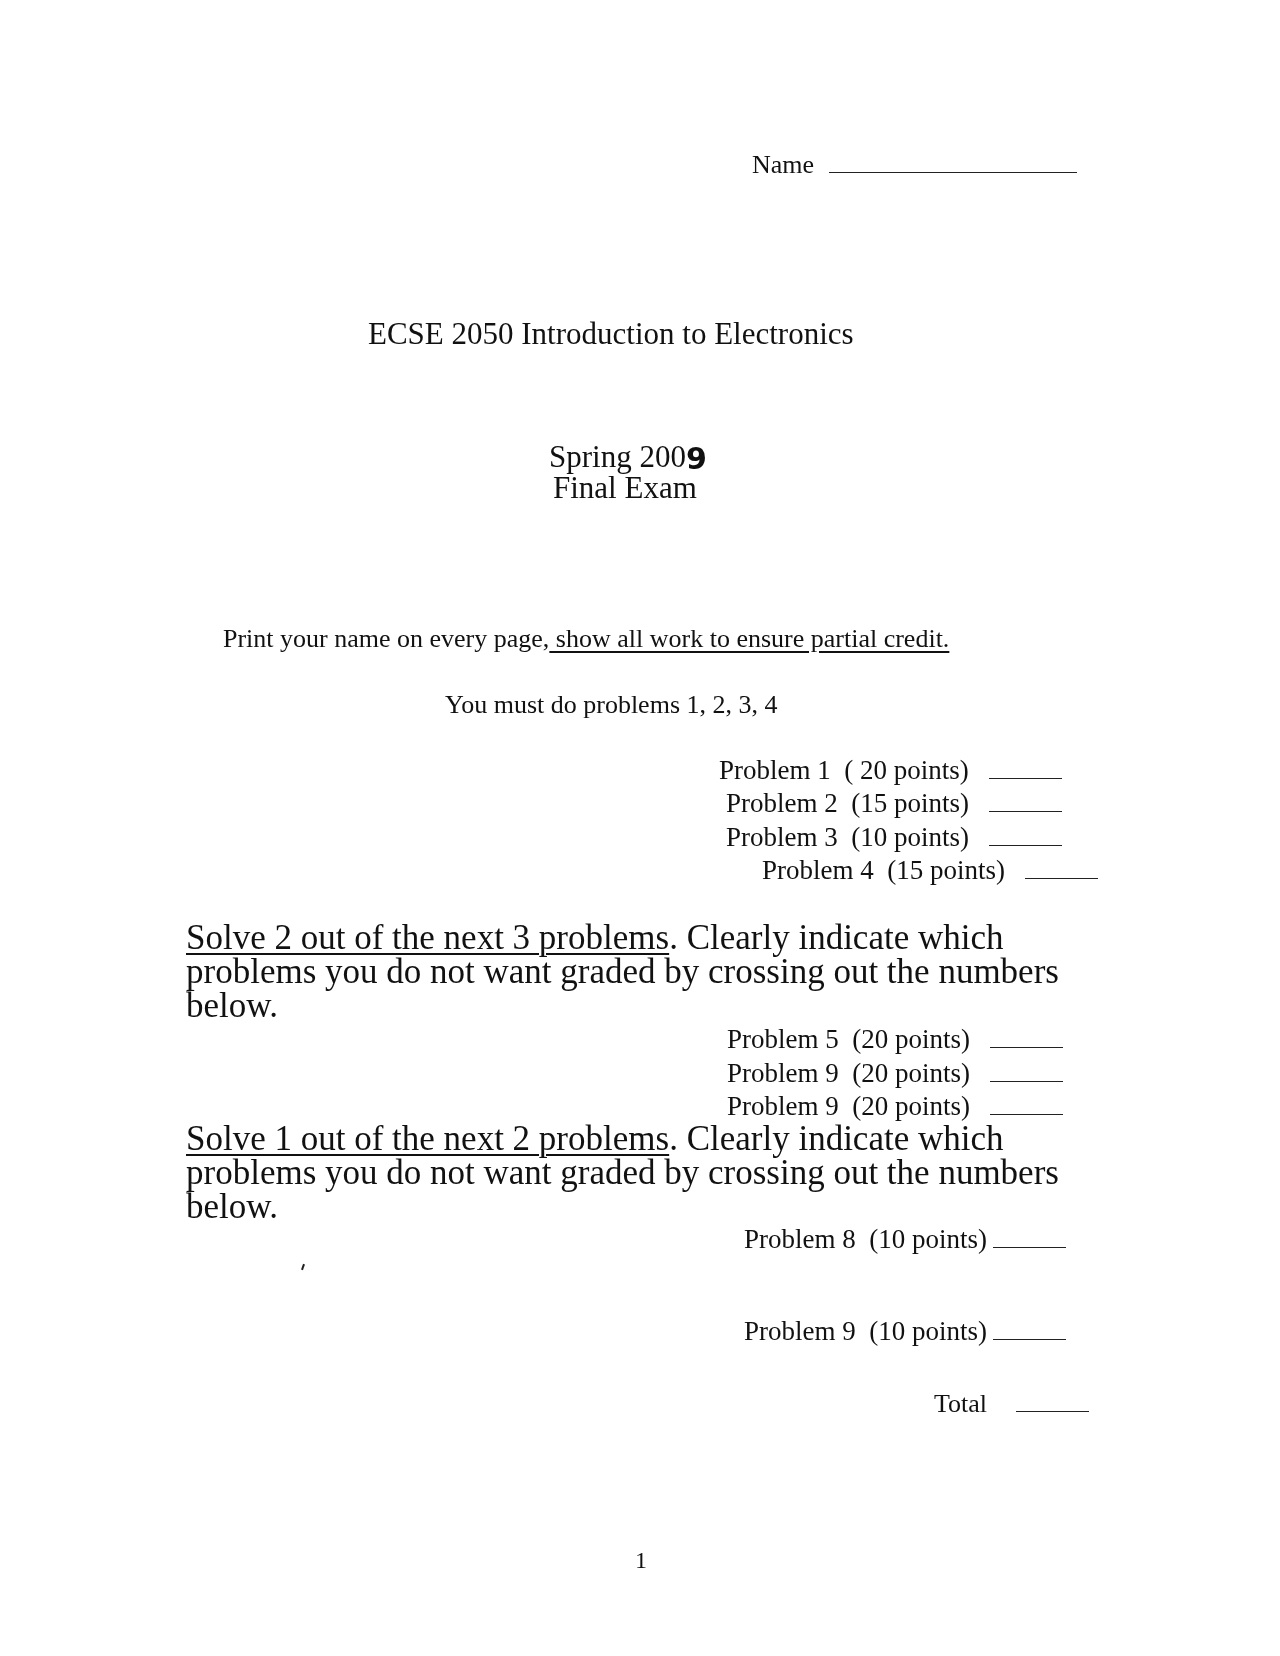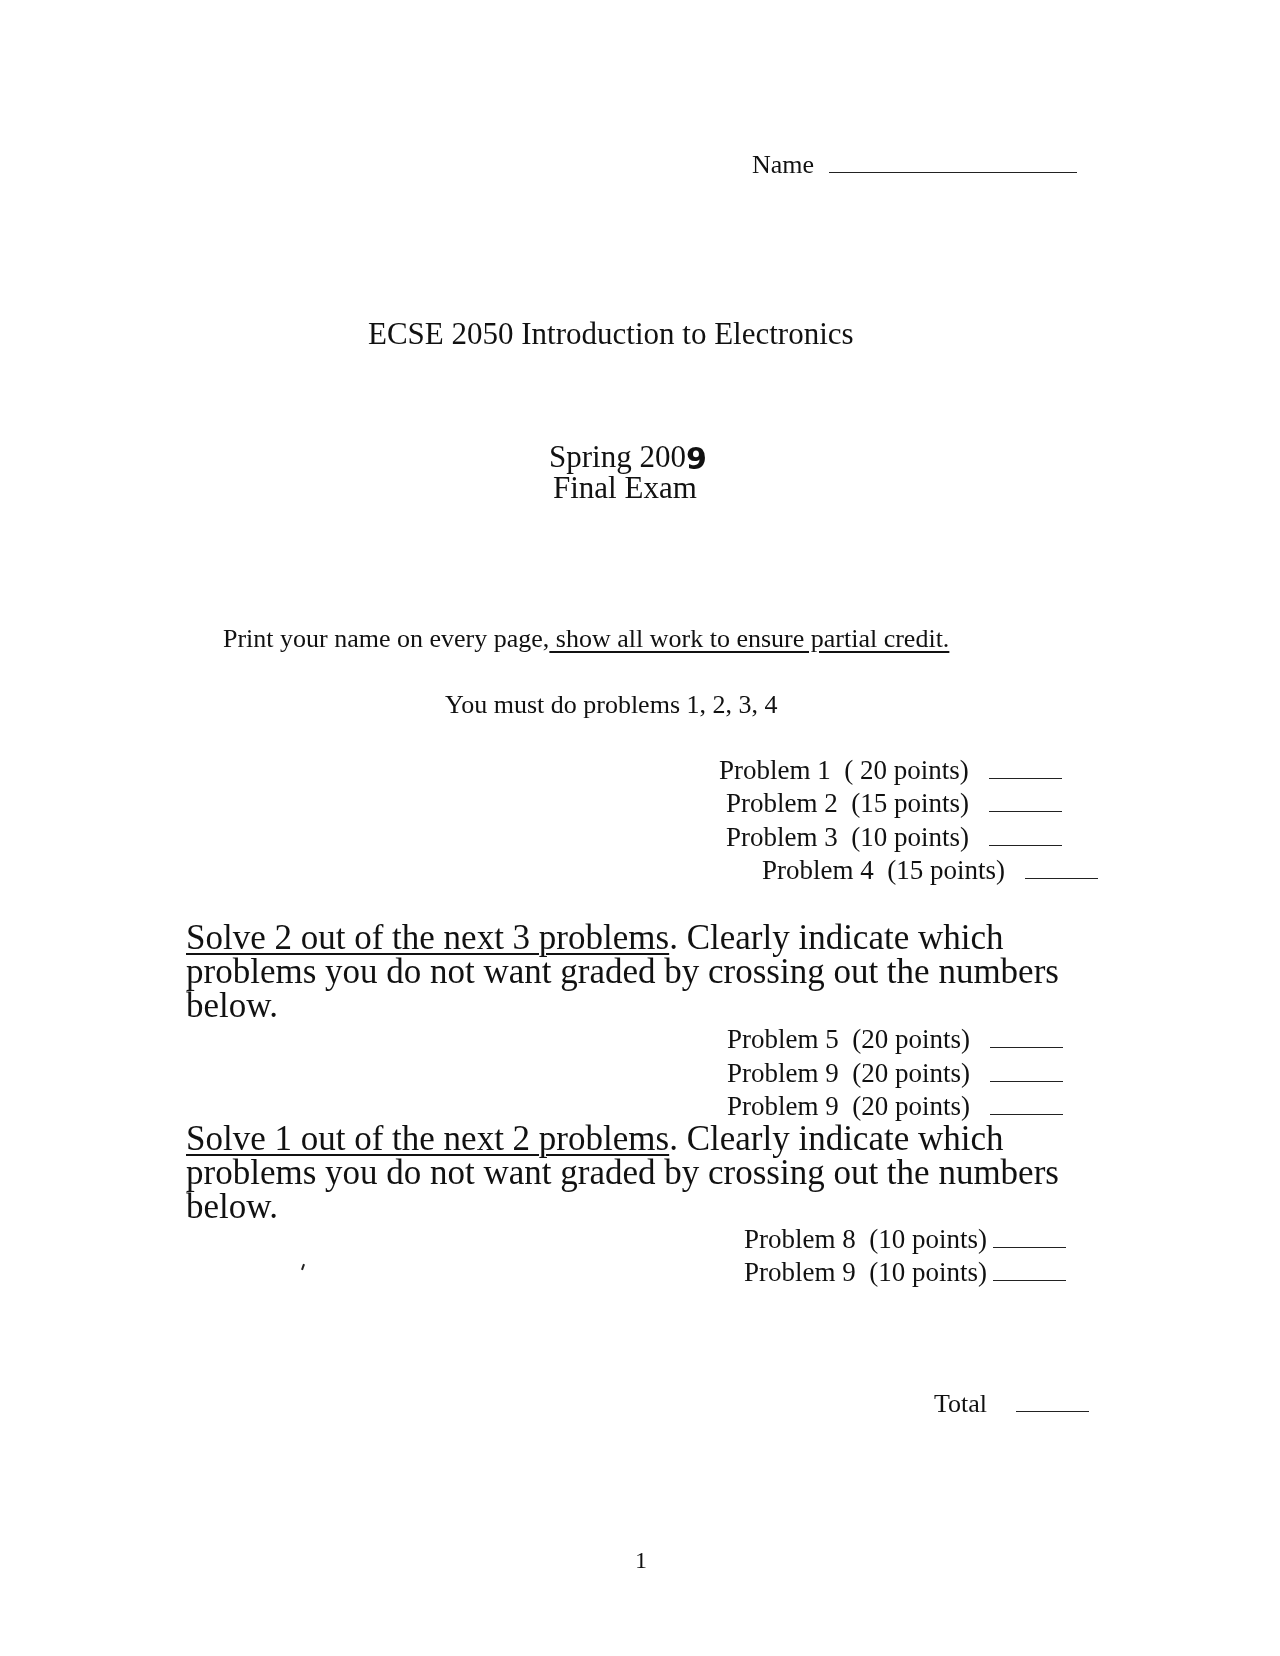--- a/index.html
+++ b/index.html
@@ -60,21 +60,21 @@
 <div class="prob" style="left:727px; top:1093px;">
   <span>Problem 9</span>&nbsp;&nbsp;<span>(20 points)</span><span class="blank"></span>
 </div>
 
 <div class="para" style="top:1122px;">
   <span class="ul">Solve 1 out of the next 2 problems</span><span>.  Clearly indicate which problems you do not want graded by crossing out the numbers below.</span>
 </div>
 <div class="prob" style="left:744px; top:1226px;">
   <span>Problem 8</span>&nbsp;&nbsp;<span>(10 points)</span><span class="blank" style="margin-left:6px;"></span>
 </div>
-<div class="prob" style="left:744px; top:1259px;">
+<div class="prob" style="left:744px; top:1318px;">
   <span>Problem 9</span>&nbsp;&nbsp;<span>(10 points)</span><span class="blank" style="margin-left:6px;"></span>
 </div>
 
 <div class="mark" style="left:302px; top:1264px;"></div>
 
 <div class="abs t" style="left:934px; top:1391px;text-align:right;">
   <span>Total</span>
   <span class="blank" style="width:73px; margin-left:22px;"></span>
 </div>
 

